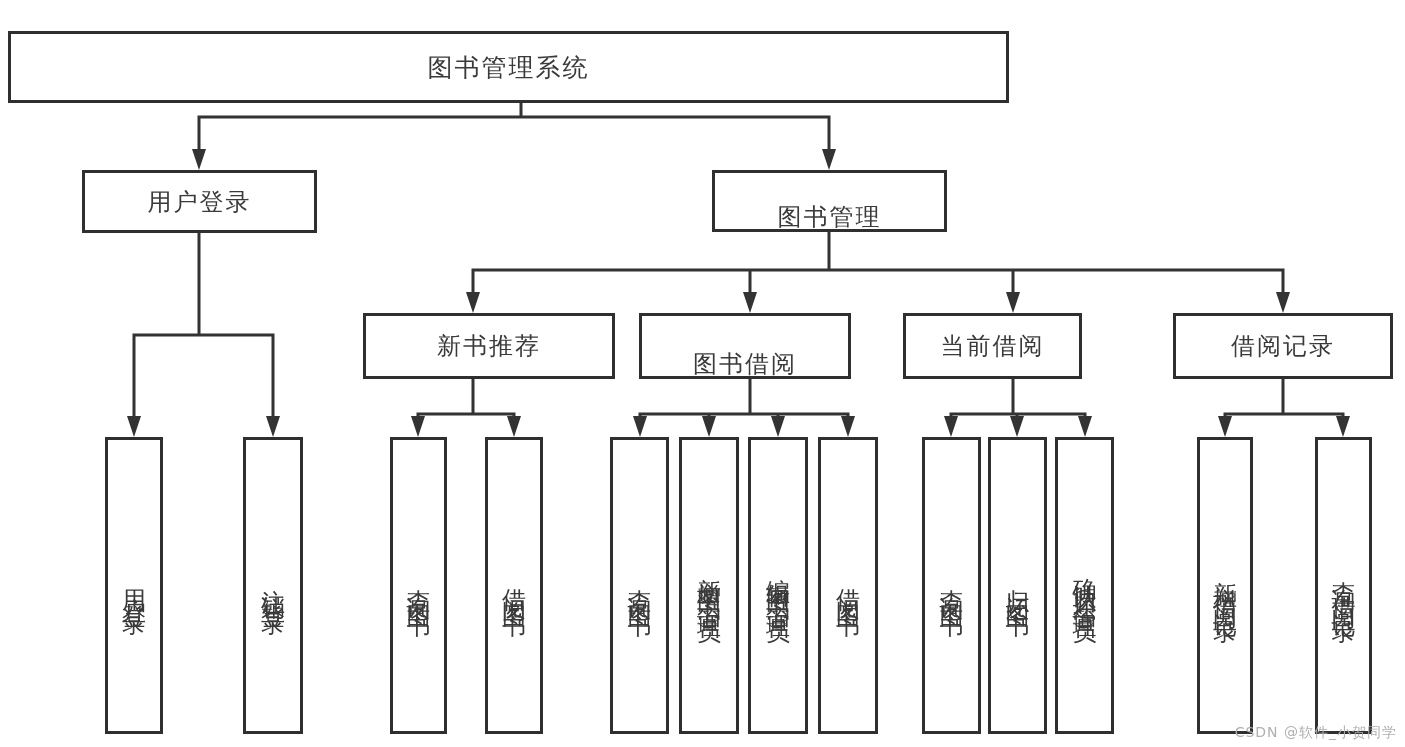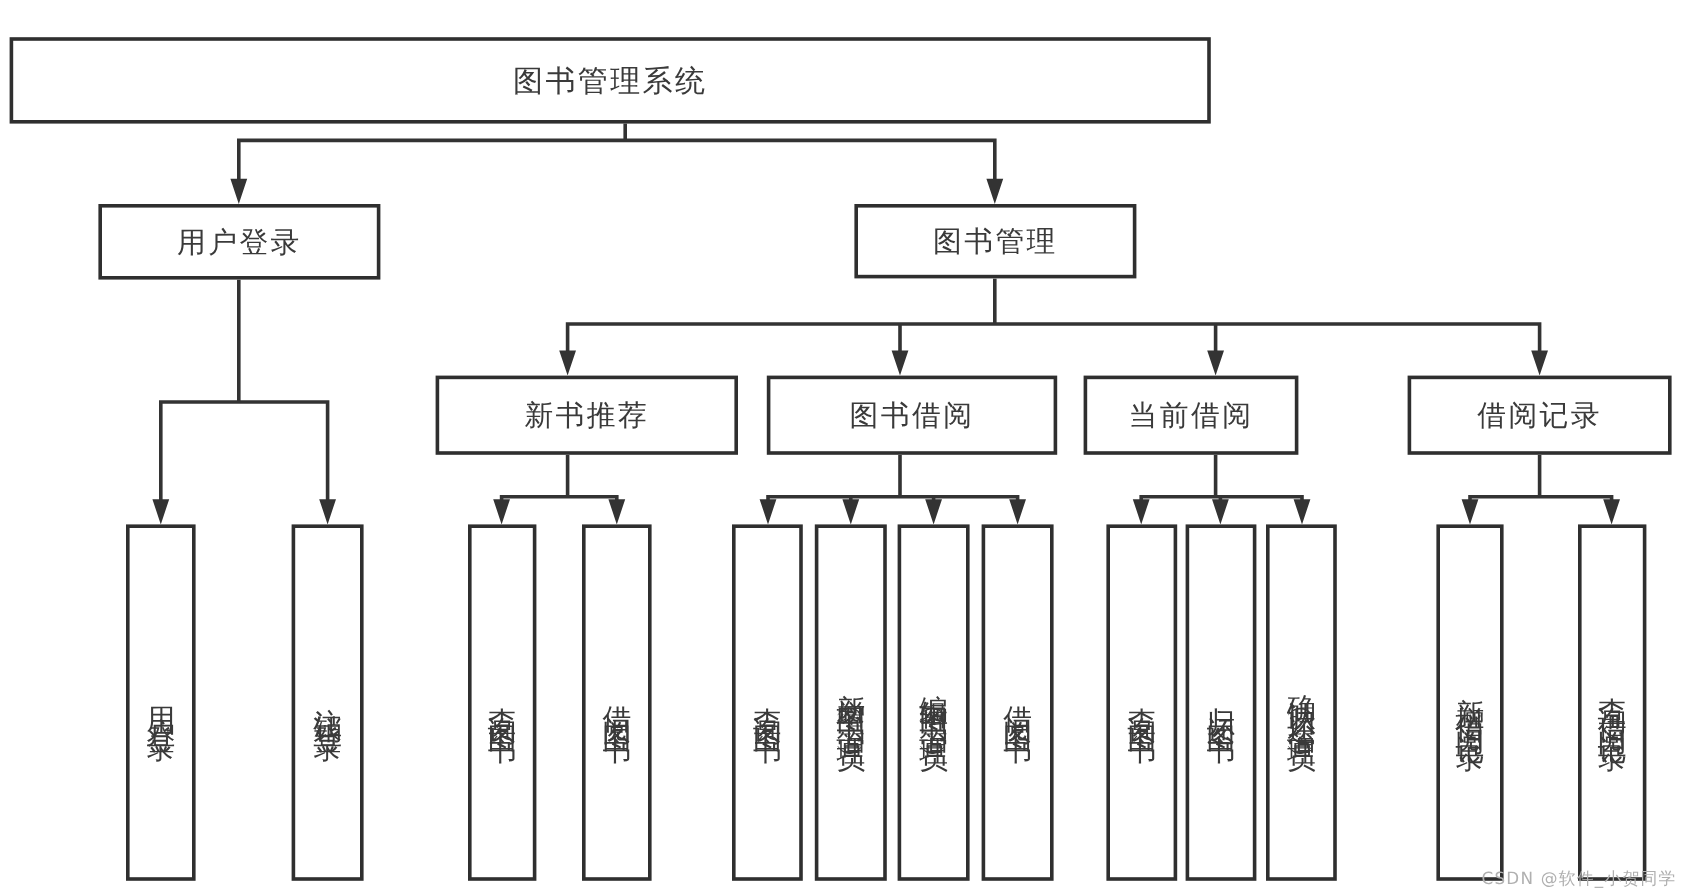--- a/index.html
+++ b/index.html
@@ -99,28 +99,28 @@
     <path class="arrow" d="M127 416 L141 416 L134 437 Z M266 416 L280 416 L273 437 Z M411 416 L425 416 L418 437 Z M507 416 L521 416 L514 437 Z M633 416 L647 416 L640 437 Z M702 416 L716 416 L709 437 Z M771 416 L785 416 L778 437 Z M841 416 L855 416 L848 437 Z M944 416 L958 416 L951 437 Z M1010 416 L1024 416 L1017 437 Z M1078 416 L1092 416 L1085 437 Z M1218 416 L1232 416 L1225 437 Z M1336 416 L1350 416 L1343 437 Z"></path>
   </svg>
 
   <div class="box h root" style="left:8px; top:13px; width:1001px; height:72px;margin-top:18px;">
     <span class="lbl">图书管理系统</span>
   </div>
 
   <div class="box h" style="left:82px; top:170px; width:235px; height:63px;">
     <span class="lbl">用户登录</span>
   </div>
-  <div class="box h" style="left:712px; top:170px; width:235px; height:62px;">
+  <div class="box h" style="left:712px; top:170px; width:235px; height:62px;align-items:flex-end;">
     <span class="lbl">图书管理</span>
   </div>
 
   <div class="box h" style="left:363px; top:313px; width:252px; height:66px;">
     <span class="lbl">新书推荐</span>
   </div>
-  <div class="box h" style="left:639px; top:313px; width:242px; height:66px;">
+  <div class="box h" style="left:639px; top:313px; width:212px; height:66px;align-items:flex-end;">
     <span class="lbl">图书借阅</span>
   </div>
   <div class="box h" style="left:903px; top:313px; width:179px; height:66px;">
     <span class="lbl">当前借阅</span>
   </div>
   <div class="box h" style="left:1173px; top:313px; width:220px; height:66px;">
     <span class="lbl">借阅记录</span>
   </div>
 
   <div class="box v" style="left:105px; top:437px; width:58px; height:297px;">

